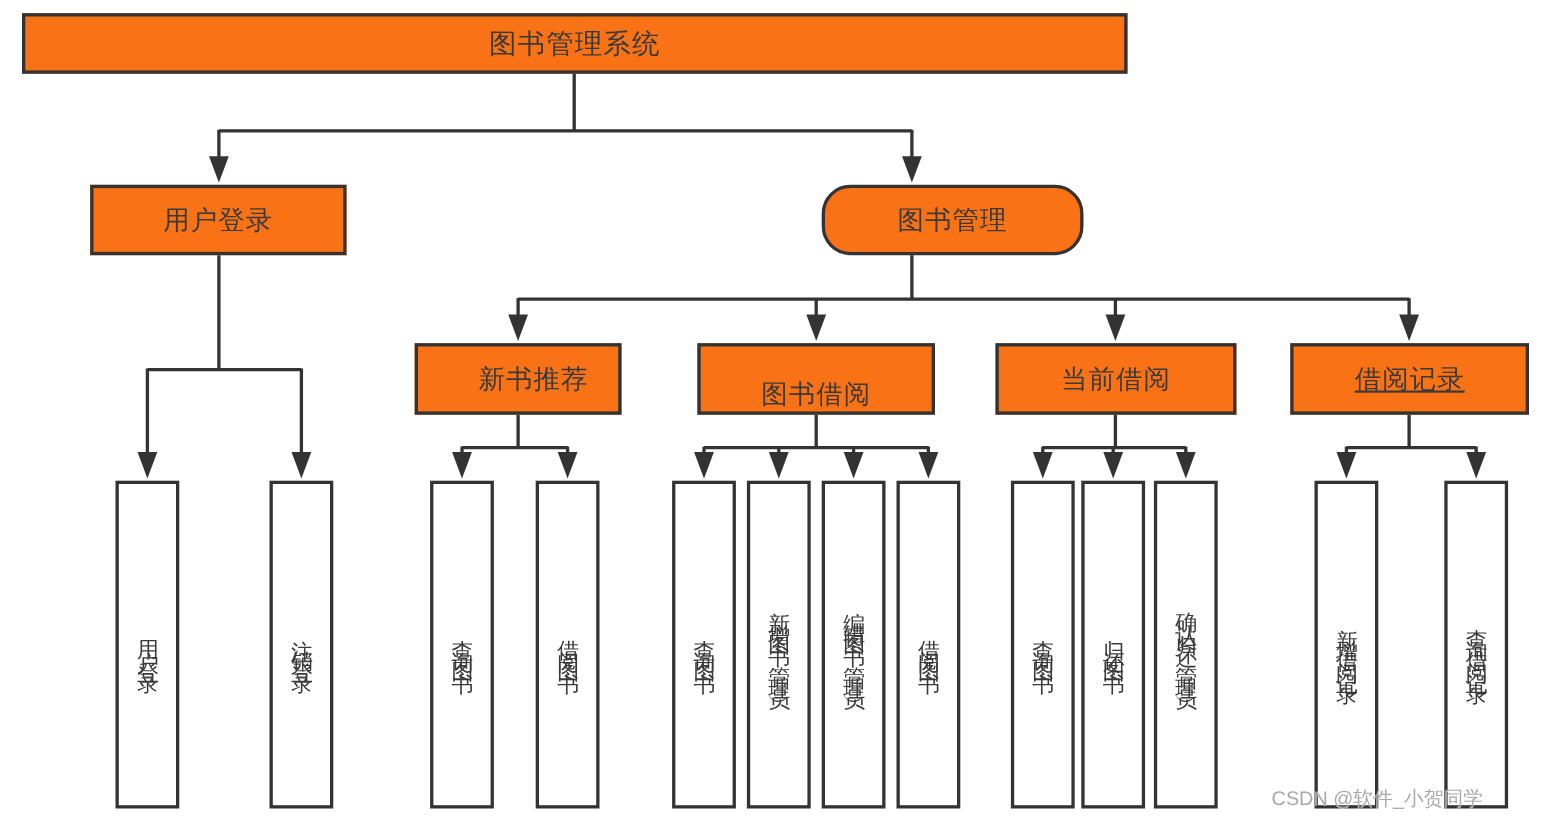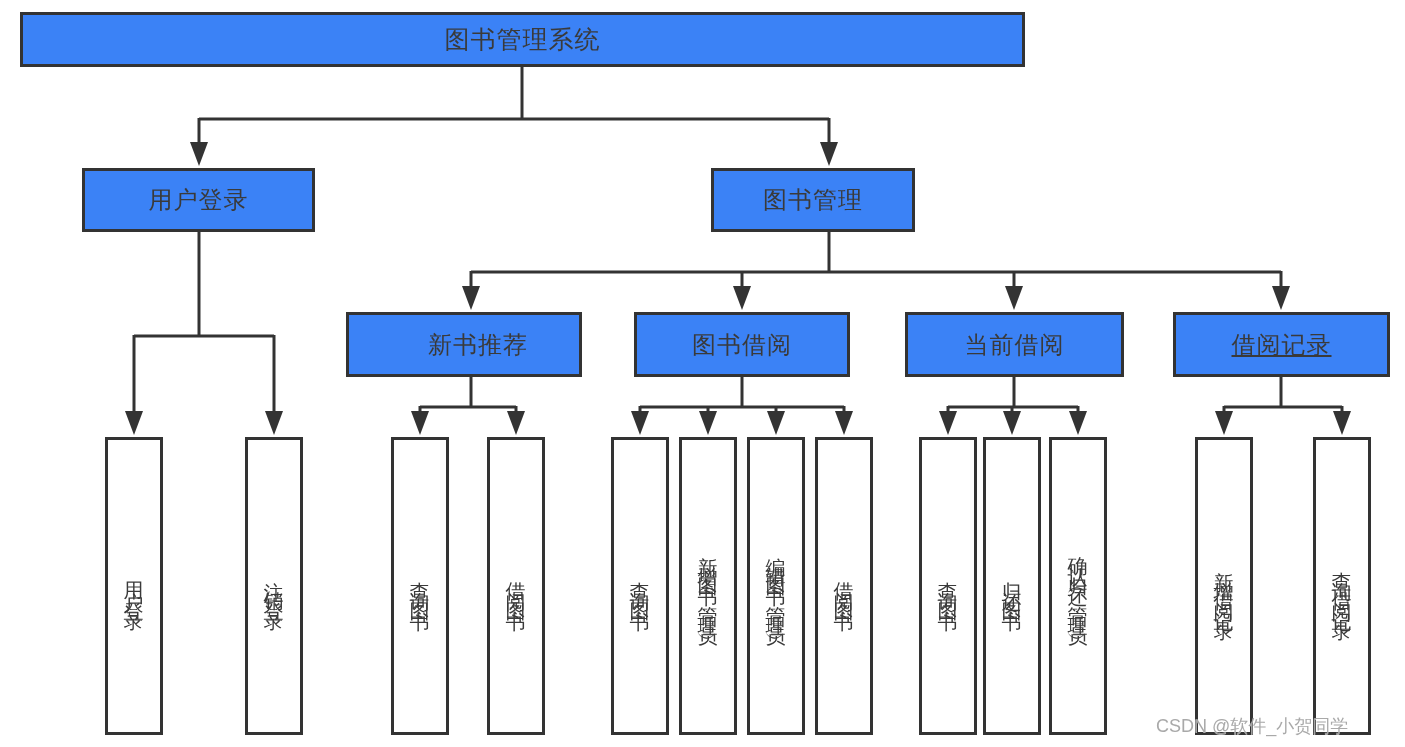--- a/index.html
+++ b/index.html
@@ -8,34 +8,34 @@
     background: #ffffff;
     overflow: hidden;
     font-family: "Liberation Sans", "DejaVu Sans", sans-serif;
   }
   .stage { position: relative; width: 1405px; height: 747px; }
   svg.connectors { position: absolute; left: 0; top: 0; z-index: 1; }
 
   .node {
     position: absolute;
     box-sizing: border-box;
-    background: #3b82f6;
+    background: #f97316;
     border: 3px solid #333333;
     display: flex;
     align-items: center;
     justify-content: center;
     color: #3a3a3a;
     z-index: 2;
   }
   .node-h { font-size: 24px; letter-spacing: 1px; }
   .node-root { left: 20px;  top: 12px;  width: 1005px; height: 55px; font-size: 25px; }
   .n-l2-a    { left: 82px;  top: 168px; width: 233px;  height: 64px; }
-  .n-l2-b    { left: 711px; top: 168px; width: 204px;  height: 64px; }
-  .n-l3-a    { left: 346px; top: 312px; width: 236px;  height: 65px; padding-left: 28px; }
-  .n-l3-b    { left: 634px; top: 312px; width: 216px;  height: 65px; }
+  .n-l2-b    { left: 747px; top: 168px; width: 238px;  height: 64px; border-radius: 26px; }
+  .n-l3-a    { left: 377px; top: 312px; width: 188px;  height: 65px; padding-left: 28px; }
+  .n-l3-b    { left: 634px; top: 312px; width: 216px;  height: 65px; align-items: flex-end; }
   .n-l3-c    { left: 905px; top: 312px; width: 219px;  height: 65px; }
   .n-l3-d    { left: 1173px;top: 312px; width: 217px;  height: 65px; text-decoration: underline; }
 
   .leaf {
     position: absolute;
     top: 437px; height: 298px; width: 58px;
     box-sizing: border-box;
     background: #ffffff;
     border: 3px solid #333333;
     display: flex;

